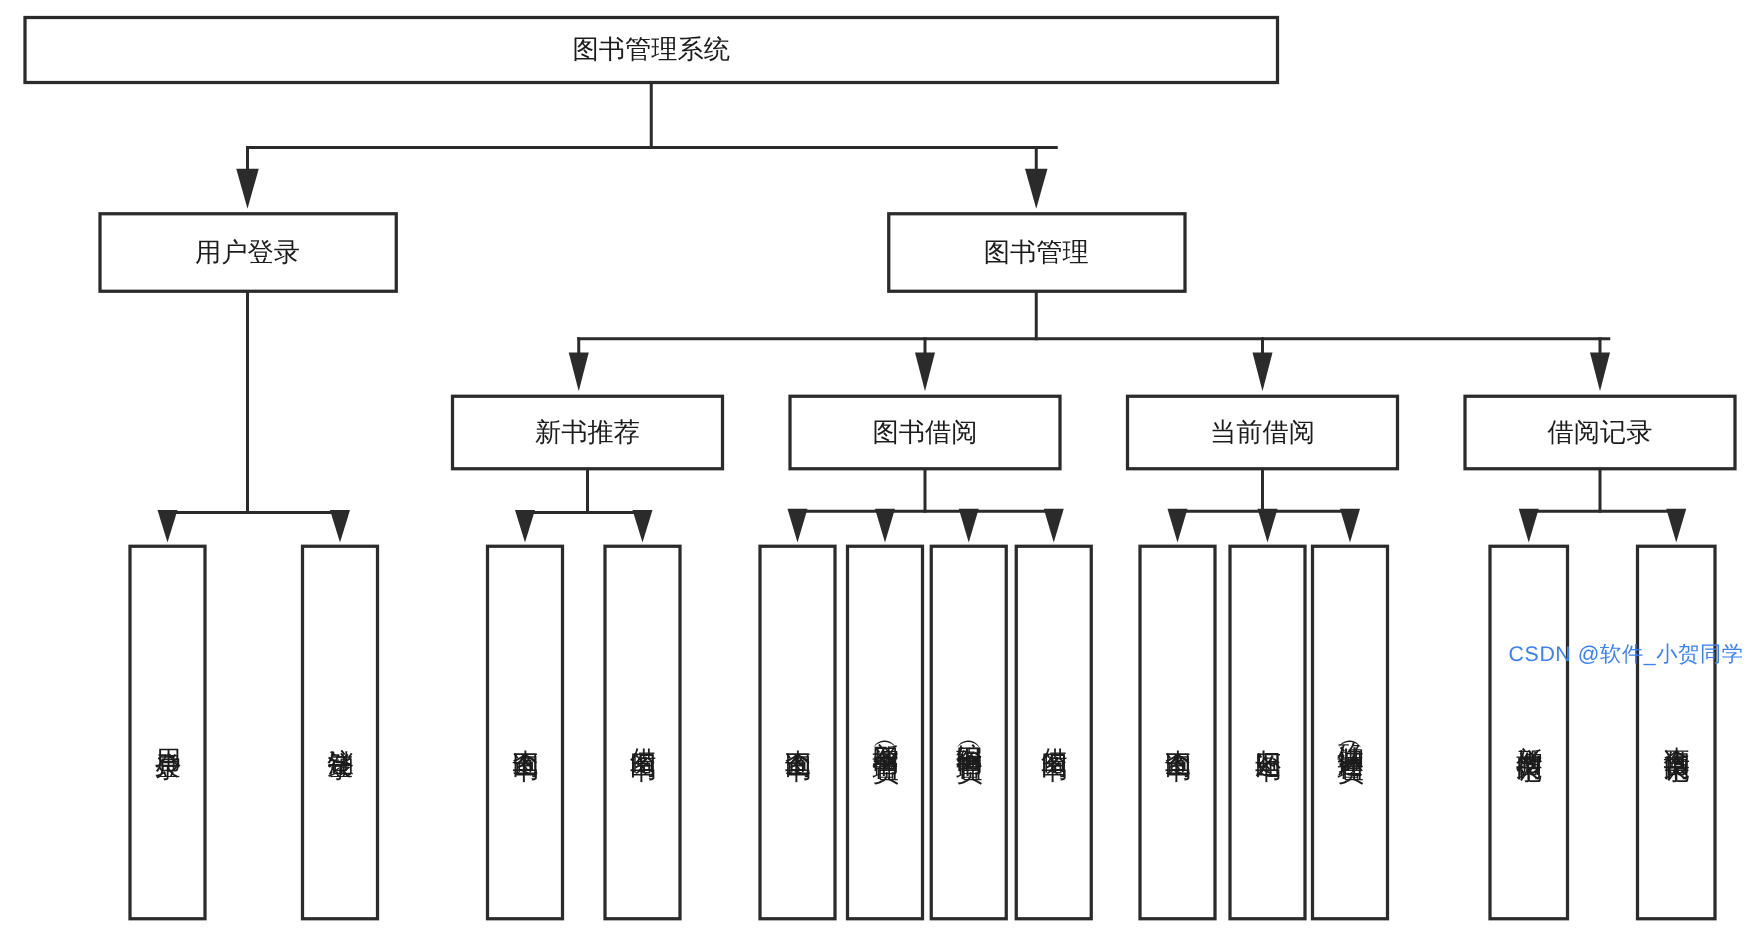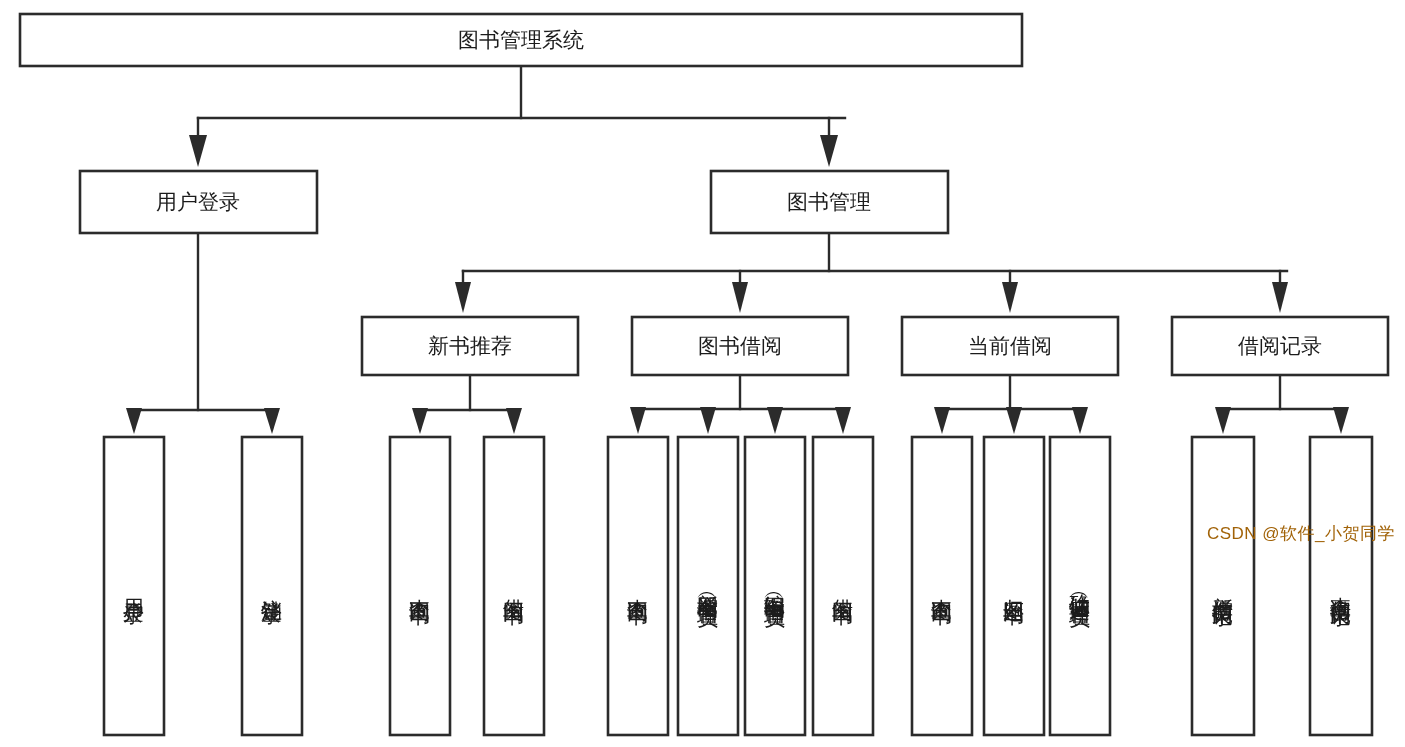--- a/index.html
+++ b/index.html
@@ -60,24 +60,24 @@
     font-size: 21px;
     color: #1c1c1c;
     letter-spacing: 2px;
     line-height: 1;
     white-space: nowrap;
     pointer-events: none;
   }
   .watermark {
     position: absolute;
     right: 10px;
-    bottom: 6px;
+    bottom: 16px;
     font-family: "Liberation Sans", "DejaVu Sans", sans-serif;
     font-size: 17px;
-    color: #a16207;
+    color: #3b82f6;
     letter-spacing: 0.5px;
     user-select: none;
     white-space: nowrap;
   }
 </style>
 </head>
 <body>
 
 <div id="diagram-root">
 

